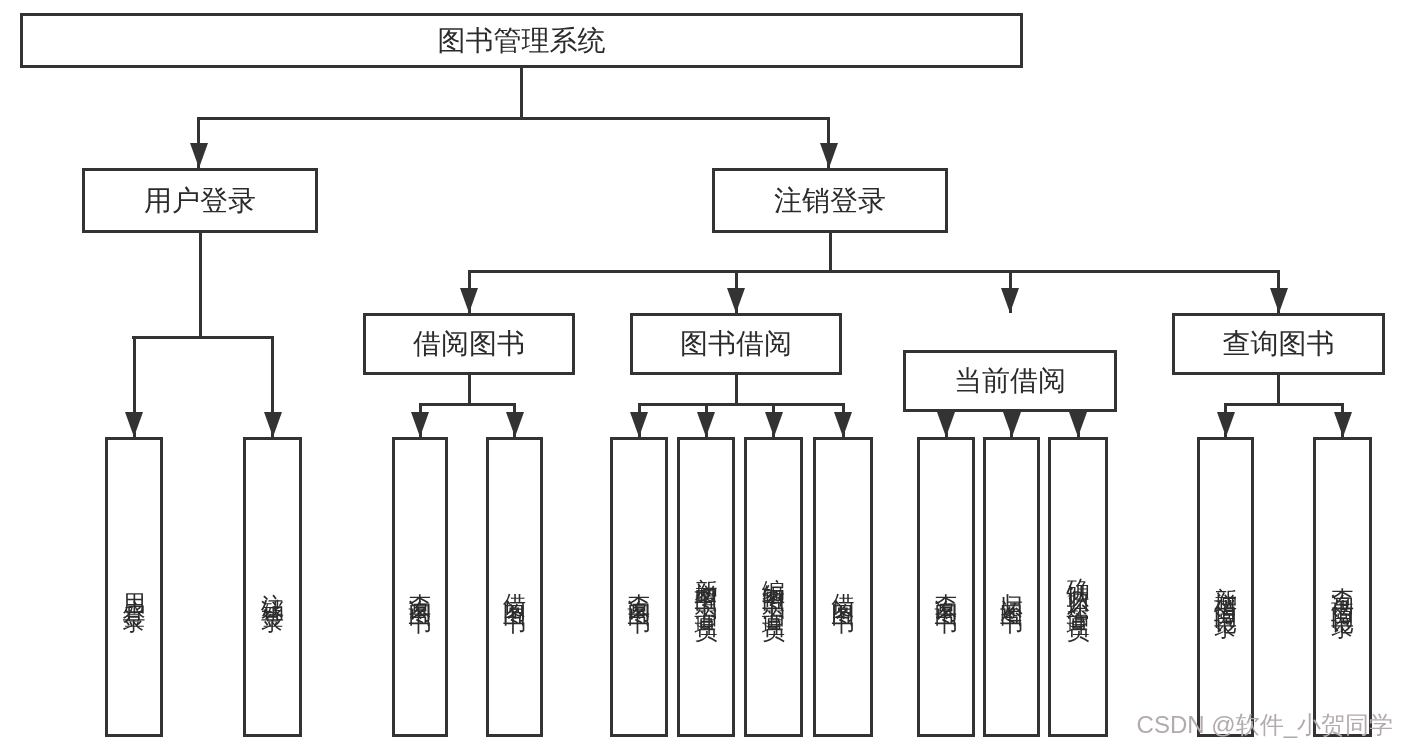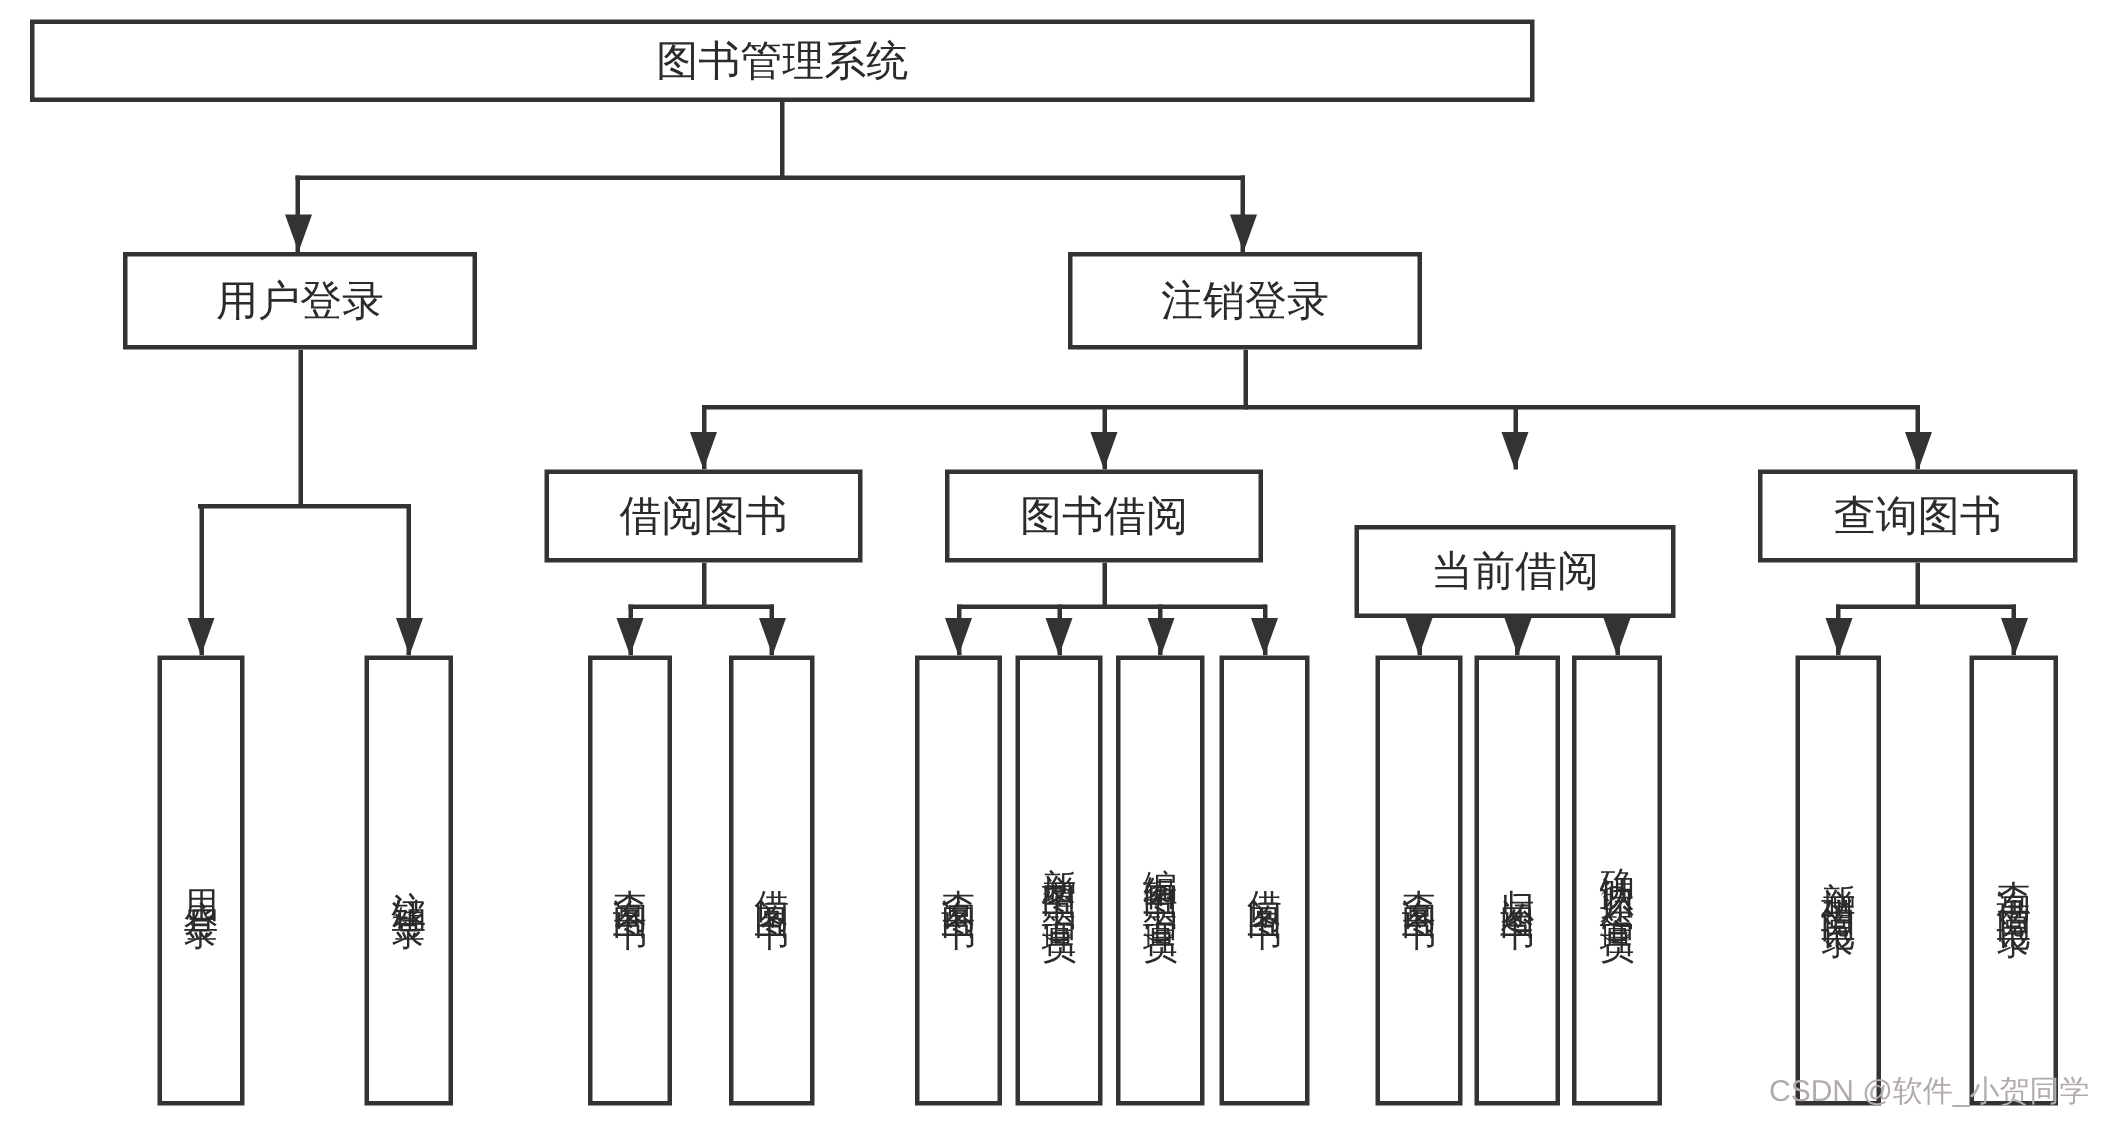--- a/index.html
+++ b/index.html
@@ -52,21 +52,21 @@
     width: 0; height: 0;
     border-left: 9px solid transparent;
     border-right: 9px solid transparent;
     border-top: 25px solid #333333;
     z-index: 1;
   }
   .watermark {
     position: absolute;
     right: 12px;
     bottom: 6px;
-    font-size: 20px;
+    font-size: 24px;
     color: #b3abab;
     z-index: 5;
     white-space: nowrap;
   }
 </style>
 </head>
 <body>
 
 <div id="canvas">
 

